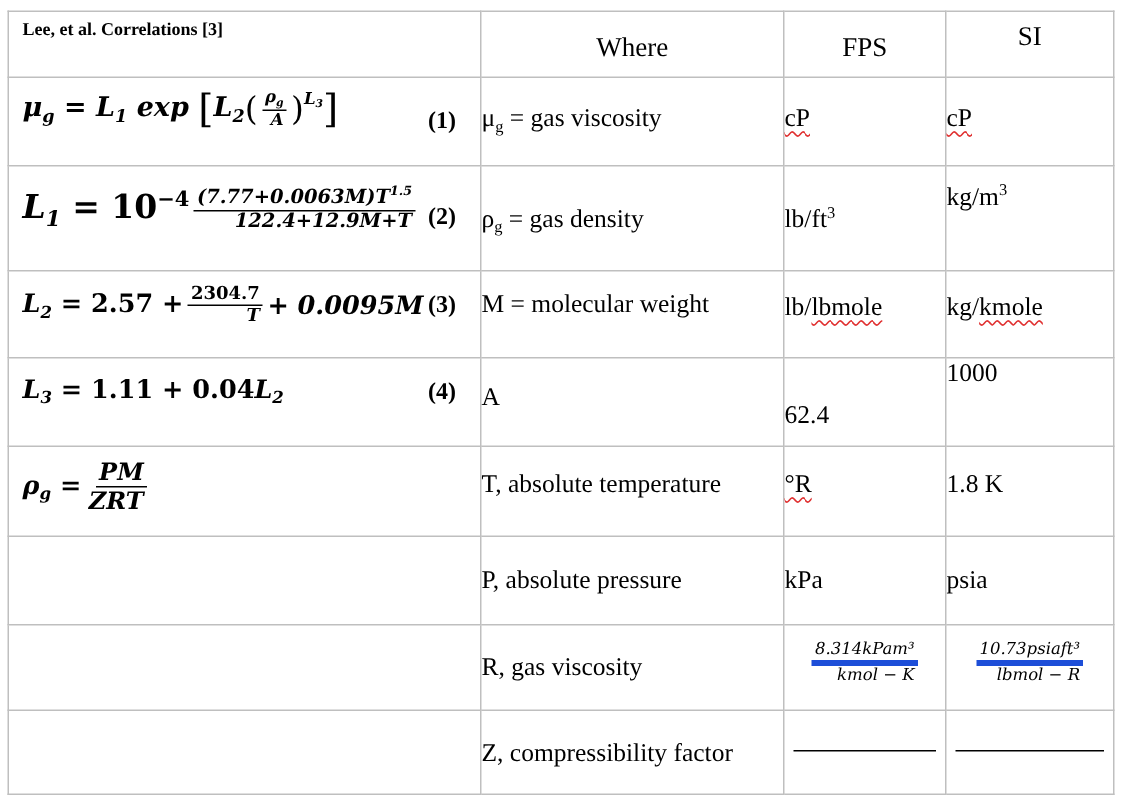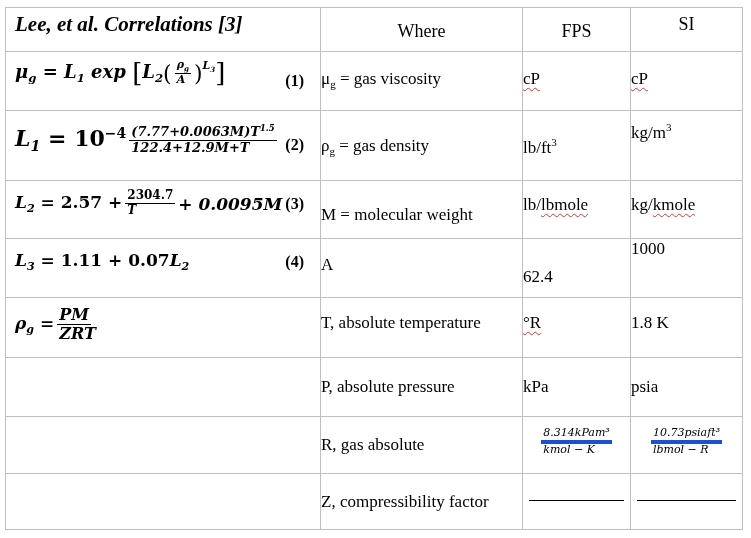--- a/index.html
+++ b/index.html
@@ -8,27 +8,27 @@
   table.corr { position: absolute; left: 5px; top: 7px; border-collapse: collapse;
                table-layout: fixed; }
   table.corr td { border: 1px solid #bfbfbf; padding: 0; vertical-align: middle;
                   position: relative; }
   .c0 { width: 315px; }
   .c1 { width: 202px; }
   .c2 { width: 108px; }
   .c3 { width: 112px; }
   .txt { font-size: 17px; padding-left: 9px; }
   .center { text-align: center; }
-  .title { font-weight: bold; font-size: 21px; padding-left: 9px; position: absolute; top: 4px; left: 0; font-style: italic; }
+  .title { font-weight: bold; font-size: 12px; padding-left: 9px; position: absolute; top: 4px; left: 0; }
   .eq { font-family: "DejaVu Serif", serif; font-weight: bold; font-style: italic;
         padding-left: 9px; display: flex; align-items: center; }
   .eqnum { position: absolute; right: 16px; top: 50%; transform: translateY(-50%);
            font-family: "Liberation Serif", serif; font-weight: bold; font-style: normal; font-size: 16px; }
   .up { font-style: normal; }
-  .frac { display: inline-flex; flex-direction: column; align-items: flex-start;
+  .frac { display: inline-flex; flex-direction: column; align-items: flex-end;
           vertical-align: middle; margin: 0 3px; }
   .frac .num { border-bottom: 1.3px solid #000; padding: 0 2px; line-height: 1.15; }
   .frac .den { padding: 0 2px; line-height: 1.15; }
   .sub { font-size: 0.65em; vertical-align: -0.35em; }
   .sup { font-size: 0.65em; vertical-align: 0.6em; }
   .wavy { text-decoration: underline wavy #e03030; text-decoration-thickness: 1px; text-underline-offset: 3px; }
   .rfrac { font-family: "DejaVu Serif", serif; font-style: italic; font-size: 11px; }
   .rfrac .num { border-bottom: 4px solid #1d4ed8; }
   .blank-line { display: block; border-bottom: 1px solid #000; margin: 0 8px; height: 14px; }
   .hdr { font-size: 18px; }
@@ -101,29 +101,29 @@
       <div class="eq" style="font-size:17px; margin-top:-12px">
         <span>L<span class="sub">2</span>&nbsp;<span class="up">=</span>&nbsp;<span class="up">2.57 +</span></span>
         <span class="frac" style="font-size:12px">
               <span class="num up">2304.7</span>
               <span class="den">T</span>
             </span>
         <span>+ 0.0095M</span>
       </div>
       <span class="eqnum" style="top:14px;transform:none">(3)</span>
     </td>
-    <td class="txt" style="vertical-align:top;padding-top:24px">M = molecular weight</td>
+    <td class="txt" style="vertical-align:top;padding-top:12px">M = molecular weight</td>
     <td class="txt" style="vertical-align:top;padding-top:14px"><span>lb/</span><span class="wavy">lbmole</span></td>
     <td class="txt" style="vertical-align:top;padding-top:14px"><span>kg/</span><span class="wavy">kmole</span></td>
   </tr>
 
   <tr style="height:59px">
     <td>
       <div class="eq" style="font-size:17px; margin-top:-14px">
-        <span>L<span class="sub">3</span>&nbsp;<span class="up">=</span>&nbsp;<span class="up">1.11 + 0.07</span>L<span class="sub">2</span></span>
+        <span>L<span class="sub">3</span>&nbsp;<span class="up">=</span>&nbsp;<span class="up">1.11 + 0.04</span>L<span class="sub">2</span></span>
       </div>
       <span class="eqnum" style="top:14px;transform:none">(4)</span>
     </td>
     <td class="txt" style="vertical-align:top;padding-top:16px">A</td>
     <td class="txt" style="vertical-align:top;padding-top:28px">62.4</td>
     <td class="txt" style="vertical-align:top;padding-top:0">1000</td>
   </tr>
 
   <tr style="height:60px">
     <td>
@@ -142,21 +142,21 @@
 
   <tr style="height:59px">
     <td></td>
     <td class="txt">P, absolute pressure</td>
     <td class="txt">kPa</td>
     <td class="txt">psia</td>
   </tr>
 
   <tr style="height:57px">
     <td></td>
-    <td class="txt">R, gas absolute</td>
+    <td class="txt">R, gas viscosity</td>
     <td class="center" style="vertical-align:top;padding-top:10px">
       <span class="frac rfrac">
             <span class="num">8.314kPam³</span>
             <span class="den">kmol − K</span>
           </span>
     </td>
     <td class="center" style="vertical-align:top;padding-top:10px">
       <span class="frac rfrac">
             <span class="num">10.73psiaft³</span>
             <span class="den">lbmol − R</span>

